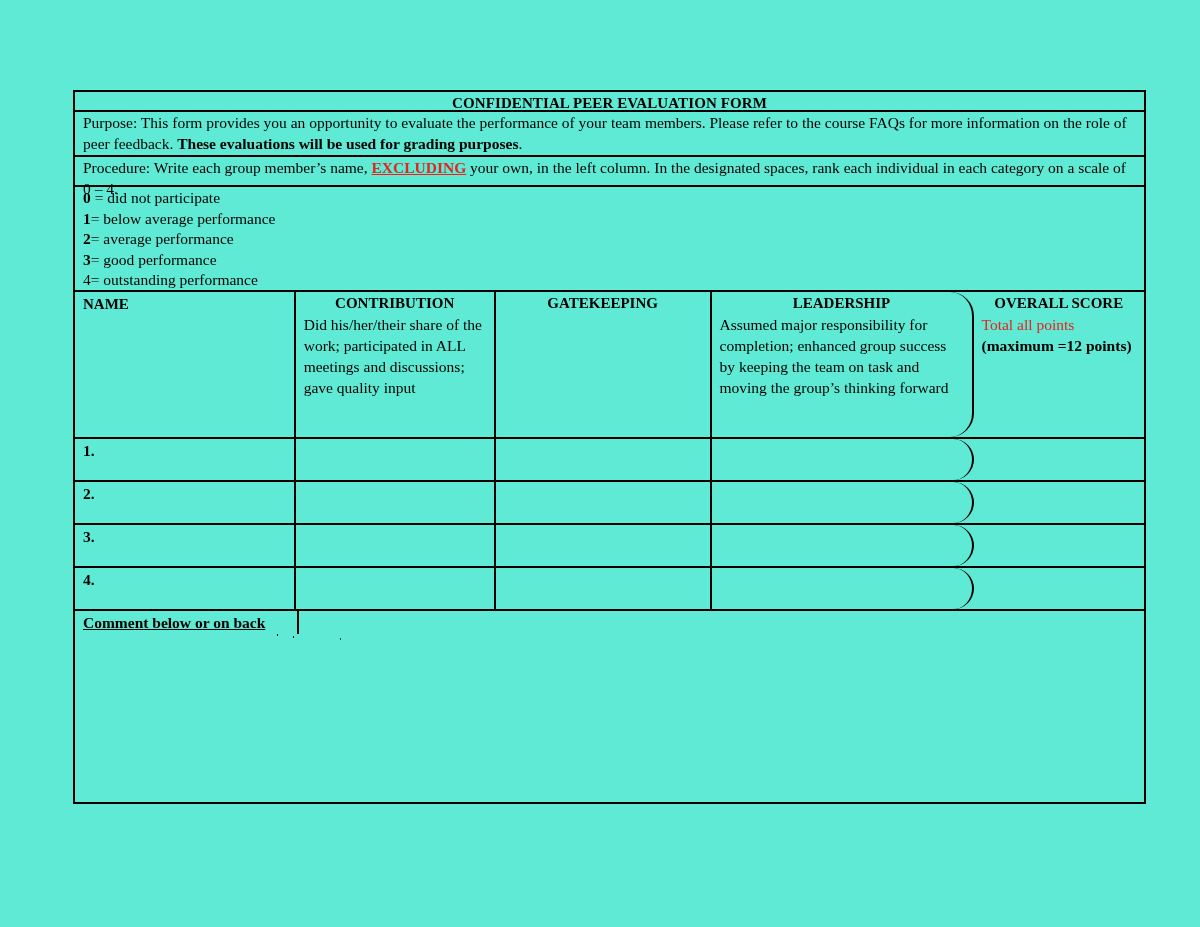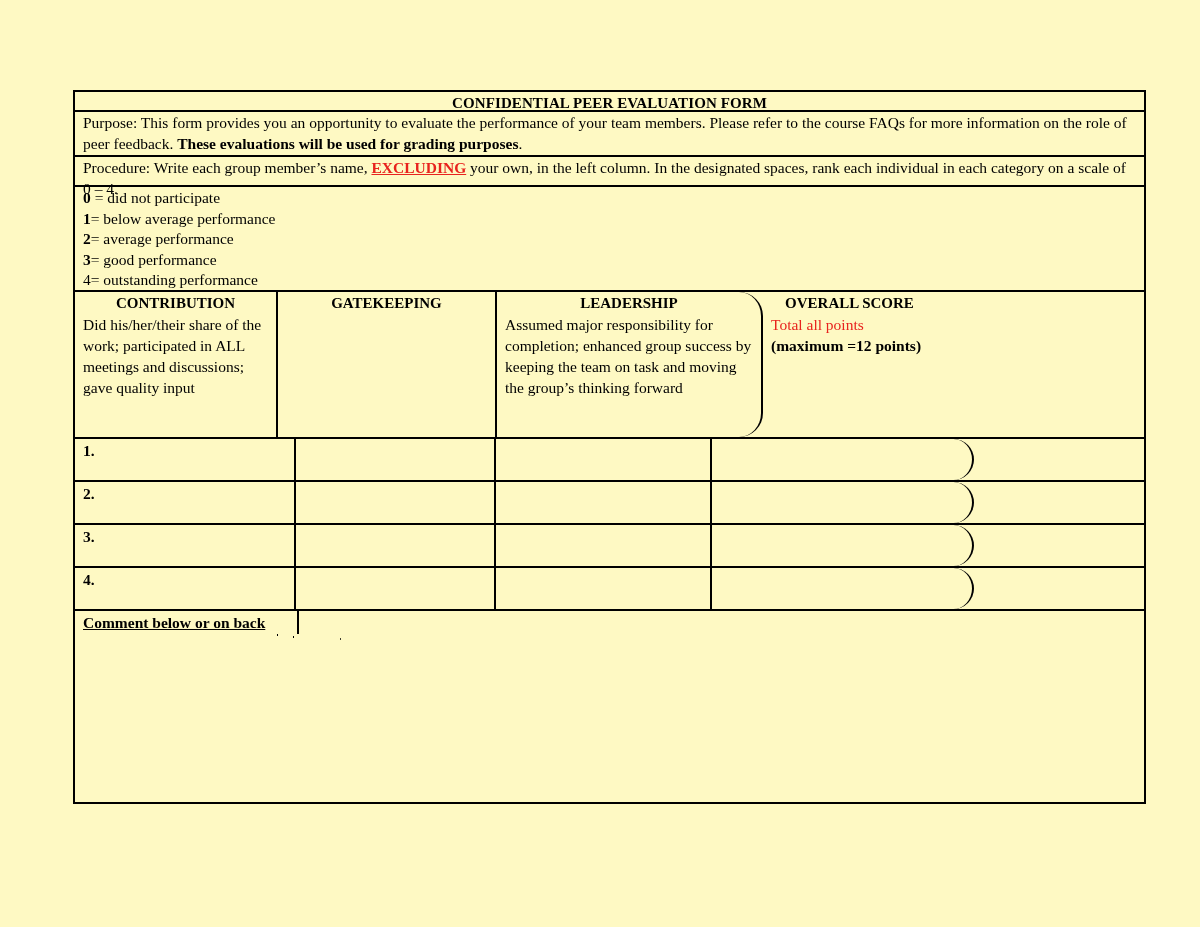--- a/index.html
+++ b/index.html
@@ -12,21 +12,21 @@
       height: 927px;
       position: relative;
       overflow: hidden;
       font-family: "Liberation Serif", "DejaVu Serif", serif;
       color: #000;
     }
     .page {
       position: absolute;
       left: 0; top: 0;
       width: 1200px; height: 927px;
-      background: #fef9c3;
+      background: #5eead4;
     }
     .form {
       position: absolute;
       left: 73px;
       top: 90px;
       width: 1073px;
       border: 2px solid #000;
       box-sizing: border-box;
     }
     .row {
@@ -120,20 +120,23 @@
         <span class="scale-line"><span class="bold">0</span><span> = did not participate</span></span>
         <span class="scale-line"><span class="bold">1</span><span>= below average performance</span></span>
         <span class="scale-line"><span class="bold">2</span><span>= average performance</span></span>
         <span class="scale-line"><span class="bold">3</span><span>= good performance</span></span>
         <span class="scale-line"><span>4</span><span>= outstanding performance</span></span>
       </div>
     </div>
 
     <div class="row" style="border-bottom:none;">
       <div class="grid-row header-row">
+        <div class="cell c1">
+          <span class="name-heading">NAME</span>
+        </div>
         <div class="cell c2">
           <span class="col-heading">CONTRIBUTION</span>
           <span class="col-desc">Did his/her/their share of the work; participated in ALL meetings and discussions; gave quality input</span>
         </div>
         <div class="cell c3">
           <span class="col-heading">GATEKEEPING</span>
         </div>
         <div class="cell c4">
           <span class="col-heading">LEADERSHIP</span>
           <span class="col-desc">Assumed major responsibility for completion; enhanced group success by keeping the team on task and moving the group’s thinking forward</span>

